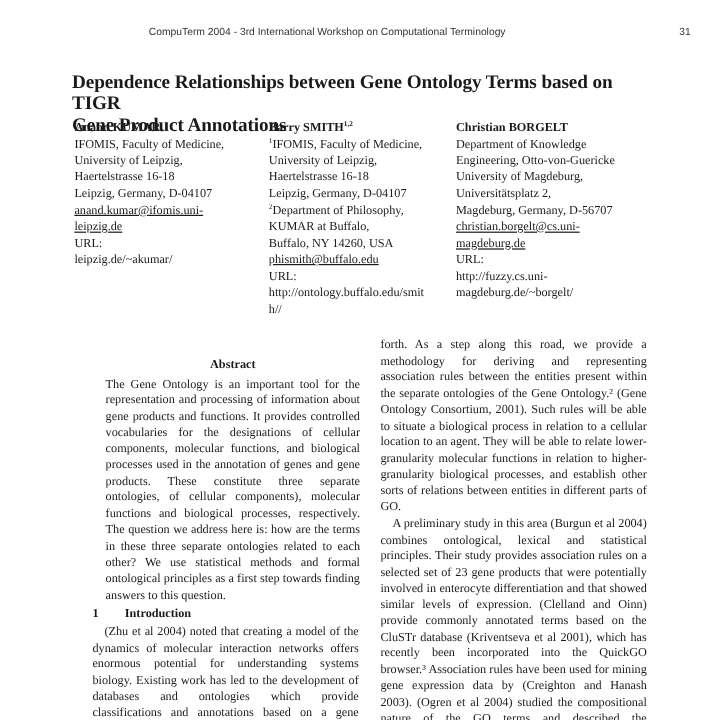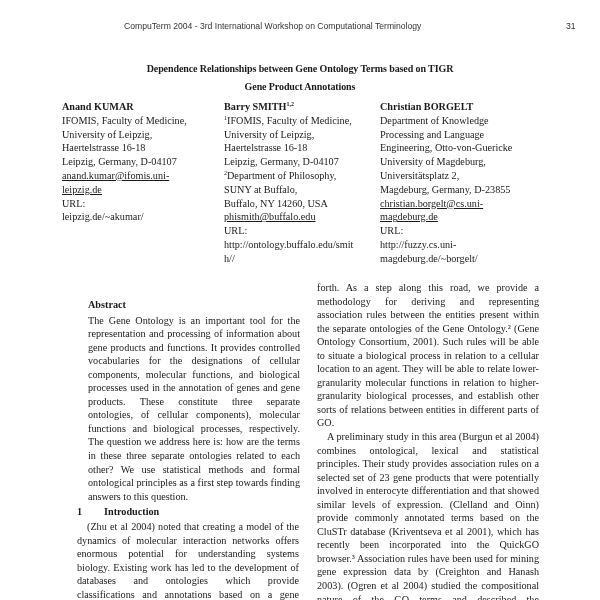--- a/index.html
+++ b/index.html
@@ -1,31 +1,31 @@
 <!DOCTYPE html>
 <html><head>
 <meta charset="utf-8">
 <style>
   html, body { margin: 0; padding: 0; background: #ffffff; }
   body { width: 600px; height: 600px; overflow: hidden; position: relative; color: #1a1a1a; font-family: "Liberation Serif", "DejaVu Serif", serif; }
   .running-head { position: absolute; top: 21px; left: 0; width: 600px; font-family: "Liberation Sans", sans-serif; font-size: 8.6px; color: #333; }
   .running-head .conf { position: absolute; left: 124px; }
   .running-head .page-num { position: absolute; left: 566px; }
-  .title { position: absolute; top: 60px; left: 60px; width: 480px; text-align: center; font-weight: bold; font-size: 10px; line-height: 18px; letter-spacing: -0.1px; }
+  .title { position: absolute; top: 60px; left: 60px; width: 480px; text-align: left; font-weight: bold; font-size: 16px; line-height: 18px; letter-spacing: -0.1px; }
   .author { position: absolute; top: 100px; text-align: left; font-size: 10.2px; line-height: 13.8px; }
   .author .name { font-weight: bold; }
   .author sup { font-size: 6px; line-height: 0; vertical-align: 4px; }
   .author .email { text-decoration: underline; }
   .a1 { left: 62px; width: 176px; }
   .a2 { left: 224px; width: 170px; }
   .a3 { left: 380px; width: 180px; }
   .col { position: absolute; font-size: 10.2px; line-height: 13.55px; text-align: justify; }
   .col-left { left: 88px; top: 298px; width: 212px; }
   .col-right { left: 317px; top: 281px; width: 222px; }
-  .abstract-title { text-align: left; font-weight: bold; margin-bottom: 2px; }
+  .abstract-title { text-align: center; font-weight: bold; margin-bottom: 2px; }
   .p { margin: 0; }
   .indent { text-indent: 10px; }
   .section-head { position: absolute; left: 77px; top: 506px; font-size: 10.2px; font-weight: bold; }
   .section-head .num { display: inline-block; width: 27px; }
   .intro { position: absolute; left: 77px; top: 520px; width: 222px; font-size: 10.2px; line-height: 13.55px; text-align: justify; }
 </style>
 </head>
 <body>
 
 <div class="running-head">
@@ -52,36 +52,35 @@
   <div>leipzig.de/~akumar/</div>
 </div>
 
 <div class="author a2">
   <div class="name"><span>Barry SMITH</span><sup>1,2</sup></div>
   <div><sup>1</sup><span>IFOMIS, Faculty of Medicine,</span></div>
   <div>University of Leipzig,</div>
   <div>Haertelstrasse 16-18</div>
   <div>Leipzig, Germany, D-04107</div>
   <div><sup>2</sup><span>Department of Philosophy,</span></div>
-  <div>SUNY at Buffalo,</div>
+  <div>KUMAR at Buffalo,</div>
   <div>Buffalo, NY 14260, USA</div>
   <div class="email">phismith@buffalo.edu</div>
   <div>URL:</div>
   <div>http://ontology.buffalo.edu/smit</div>
   <div>h//</div>
 </div>
 
 <div class="author a3">
   <div class="name">Christian BORGELT</div>
   <div>Department of Knowledge</div>
-  <div>Processing and Language</div>
   <div>Engineering, Otto-von-Guericke</div>
   <div>University of Magdeburg,</div>
   <div>Universitätsplatz 2,</div>
-  <div>Magdeburg, Germany, D-23855</div>
+  <div>Magdeburg, Germany, D-56707</div>
   <div class="email">
     <div>christian.borgelt@cs.uni-</div>
     <div>magdeburg.de</div>
   </div>
   <div>URL:</div>
   <div>http://fuzzy.cs.uni-</div>
   <div>magdeburg.de/~borgelt/</div>
 </div>
 
 <div class="col col-left">

